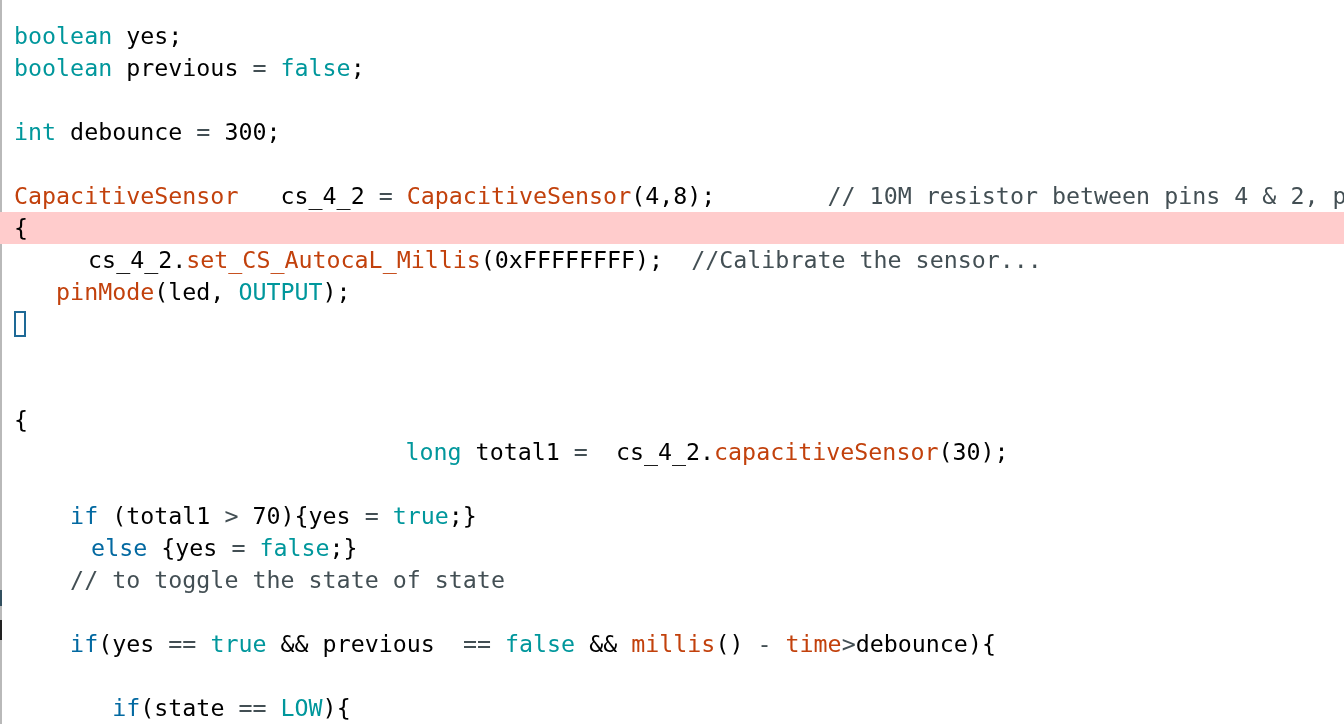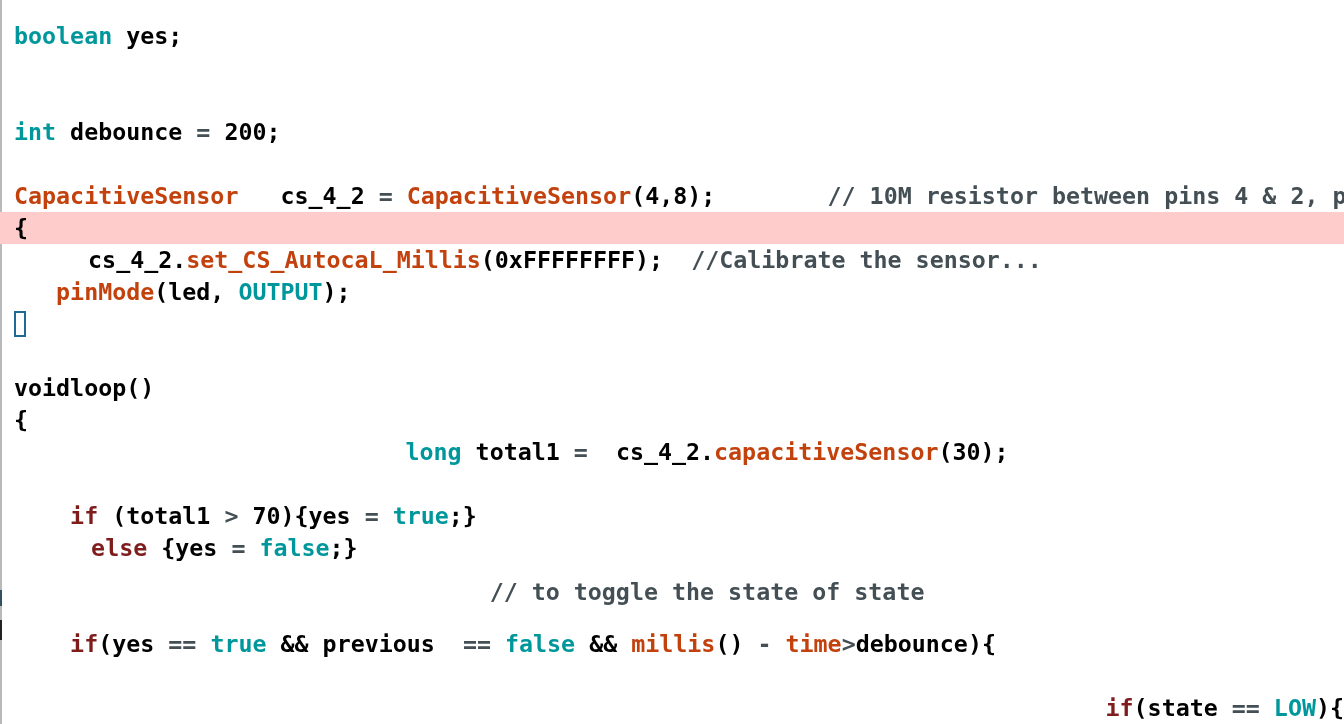--- a/index.html
+++ b/index.html
@@ -6,61 +6,61 @@
   body {
     width:1344px; height:724px; overflow:hidden; background:#ffffff;
     position:relative;
     font-family:"DejaVu Sans Mono","Liberation Mono",monospace;
   }
   .gutter-edge {
     position:absolute; left:0; top:0; width:2px; height:724px; background:#b9b9b9;
   }
   .gutter-mark { position:absolute; left:0; width:2px; }
   .editor {
-    position:absolute; left:0; top:0; width:1344px; height:556px;font-weight:bold;
+    position:absolute; left:0; top:0; width:1344px; height:556px;
   }
   .line {
     position:absolute; left:0; height:32px; width:1344px;
     font-size:23.3px; line-height:32px; white-space:pre; color:#000000;
     padding-left:14px; box-sizing:border-box; letter-spacing:0;
   }
   .line.hl { background:#ffcccc; }
   .kw { color:#00979c; }
   .fn { color:#c2410c; }
-  .ctl { color:#7f1d1d; }
+  .ctl { color:#0369a1; }
   .cm { color:#434f54; }
   .op { color:#434f54; }
   .cursor-box {
     position:absolute; left:14px; width:12px; height:26px;
     border:2px solid #1e6996; box-sizing:border-box;
   }
 </style>
 </head>
 <body>
 
 <div class="gutter-edge"></div>
 <div class="gutter-mark" style="top:590px;height:16px;background:#33505f;"></div>
 <div class="gutter-mark" style="top:620px;height:20px;background:#222;"></div>
 
 <div class="editor" id="editor">
     <div class="line" style="top: 20px;"><span class="kw">boolean</span><span class="tx"> yes;</span></div>
+    <div class="line" style="top: 52px;"><span class="kw">boolean</span><span class="tx"> previous </span><span class="op">=</span><span class="tx"> </span><span class="kw">false</span><span class="tx">;</span></div>
     <div class="line" style="top: 84px;"></div>
-    <div class="line" style="top: 116px;"><span class="kw">int</span><span class="tx"> debounce </span><span class="op">=</span><span class="tx"> 200;</span></div>
+    <div class="line" style="top: 116px;"><span class="kw">int</span><span class="tx"> debounce </span><span class="op">=</span><span class="tx"> 300;</span></div>
     <div class="line" style="top: 148px;"></div>
     <div class="line" style="top: 180px;"><span class="fn">CapacitiveSensor</span><span class="tx">   cs_4_2 </span><span class="op">=</span><span class="tx"> </span><span class="fn">CapacitiveSensor</span><span class="tx">(4,8);</span><span class="tx">        </span><span class="cm">// 10M resistor between pins 4 &amp; 2, pin 2 is sensor pin, add a wire and or foil if desired</span></div>
     <div class="line hl" style="top: 212px;"><span class="tx">{</span></div>
     <div class="line" style="top: 244px; margin-left: 32px;"><span class="tx">   cs_4_2.</span><span class="fn">set_CS_AutocaL_Millis</span><span class="tx">(0xFFFFFFFF);  </span><span class="cm">//Calibrate the sensor...</span></div>
     <div class="line" style="top: 276px;"><span class="tx">   </span><span class="fn">pinMode</span><span class="tx">(led, </span><span class="kw">OUTPUT</span><span class="tx">);</span></div>
     <div class="line" style="top: 308px;"></div>
     <div class="line" style="top: 340px;"></div>
-    <div class="line" style="top: 372px;"><span class="tx">voidloop()</span></div>
     <div class="line" style="top: 404px;"><span class="tx">{</span></div>
     <div class="line" style="top: 436px; text-align: center;"><span class="tx">    </span><span class="kw">long</span><span class="tx"> total1 </span><span class="op">=</span><span class="tx">  cs_4_2.</span><span class="fn">capacitiveSensor</span><span class="tx">(30);</span></div>
     <div class="line" style="top: 468px;"></div>
     <div class="line" style="top: 500px;"><span class="tx">    </span><span class="ctl">if</span><span class="tx"> (total1 </span><span class="op">&gt;</span><span class="tx"> 70){yes </span><span class="op">=</span><span class="tx"> </span><span class="kw">true</span><span class="tx">;}</span></div>
     <div class="line" style="top: 532px; margin-left: 21px;"><span class="tx">    </span><span class="ctl">else</span><span class="tx"> {yes </span><span class="op">=</span><span class="tx"> </span><span class="kw">false</span><span class="tx">;}</span></div>
     <div class="line" style="top: 564px;"></div>
-    <div class="line" style="top: 576px; text-align: center;"><span class="tx">    </span><span class="cm">// to toggle the state of state</span></div>
+    <div class="line" style="top: 564px;"><span class="tx">    </span><span class="cm">// to toggle the state of state</span></div>
     <div class="line" style="top: 628px;"><span class="tx">    </span><span class="ctl">if</span><span class="tx">(yes </span><span class="op">==</span><span class="tx"> </span><span class="kw">true</span><span class="tx"> &amp;&amp; previous  </span><span class="op">==</span><span class="tx"> </span><span class="kw">false</span><span class="tx"> &amp;&amp; </span><span class="fn">millis</span><span class="tx">() </span><span class="op">-</span><span class="tx"> </span><span class="fn">time</span><span class="op">&gt;</span><span class="tx">debounce){</span></div>
     <div class="line" style="top: 660px;"></div>
-    <div class="line" style="top: 692px; text-align: right;"><span class="tx">       </span><span class="ctl">if</span><span class="tx">(state </span><span class="op">==</span><span class="tx"> </span><span class="kw">LOW</span><span class="tx">){</span></div>
+    <div class="line" style="top: 692px;"><span class="tx">       </span><span class="ctl">if</span><span class="tx">(state </span><span class="op">==</span><span class="tx"> </span><span class="kw">LOW</span><span class="tx">){</span></div>
     <div class="cursor-box" style="top: 311px;"></div>
   </div>
 
 </body></html>

